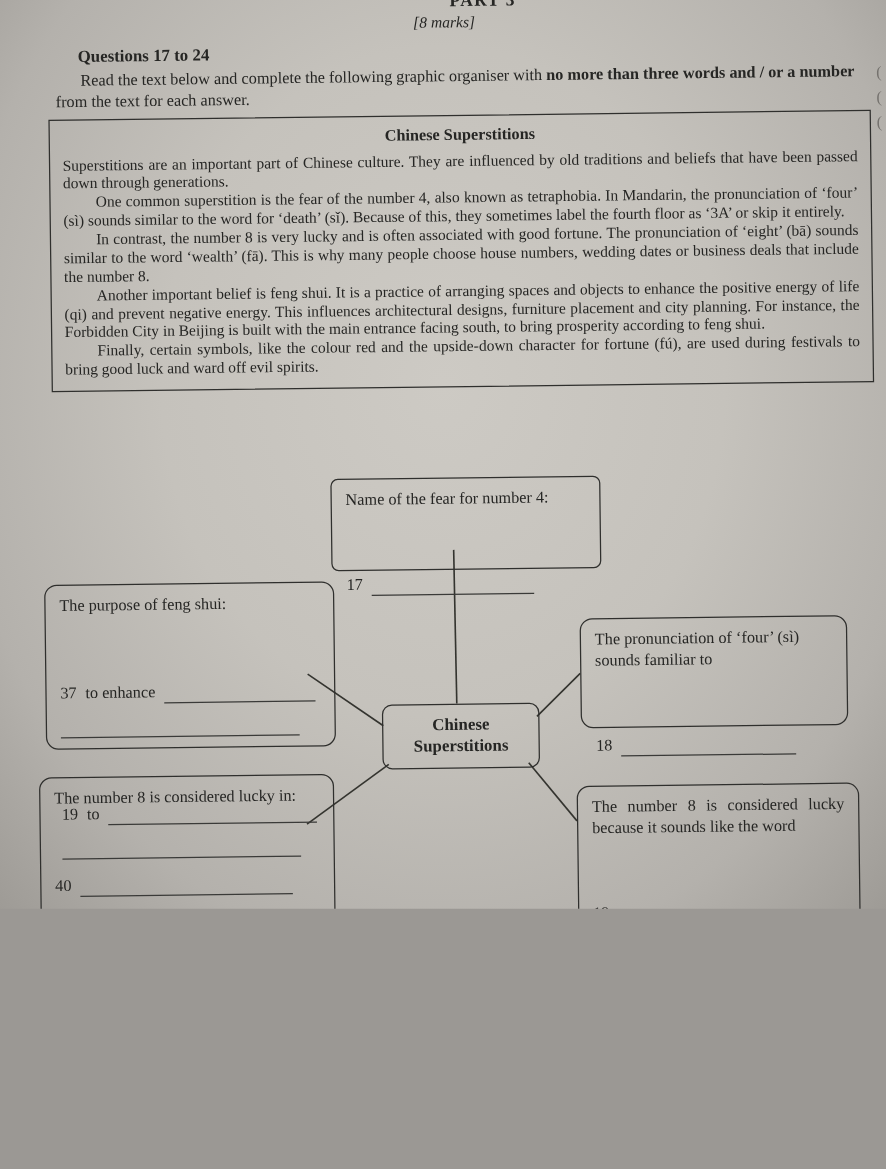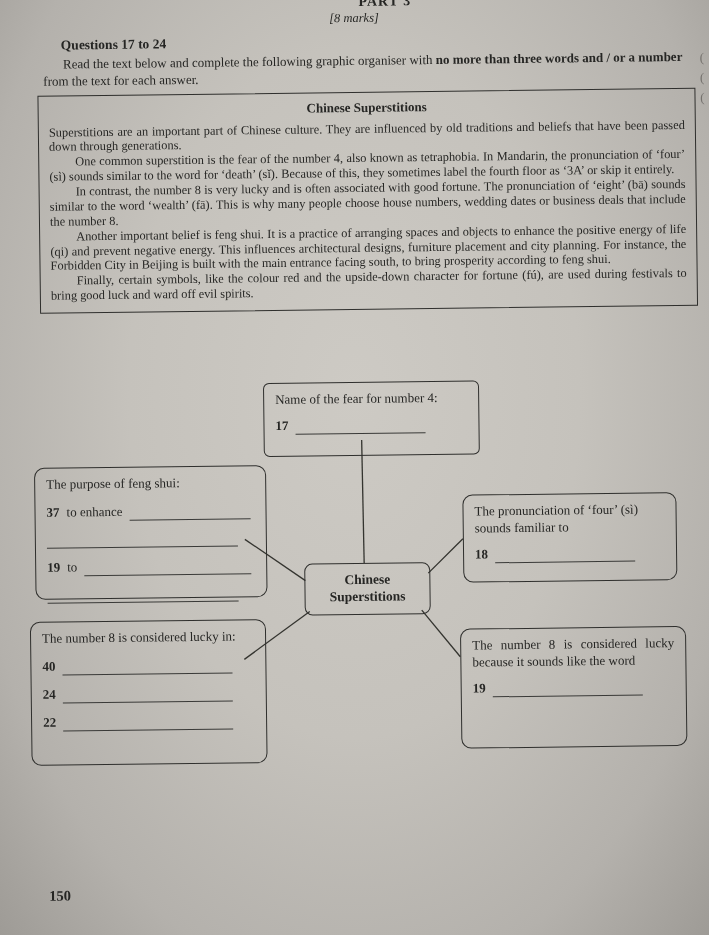--- a/index.html
+++ b/index.html
@@ -2,21 +2,21 @@
 <html><head>
 <meta charset="utf-8">
 <style>
   html,body{margin:0;padding:0;}
   body{
     width:709px;height:935px;overflow:hidden;
     font-family:"Liberation Serif","DejaVu Serif",serif;
     background:#9b9894;
   }
   .scan{
-    position:relative;width:709px;height:935px;overflow:hidden;
+    position:relative;width:709px;height:727px;overflow:hidden;
     background:radial-gradient(ellipse at 50% 42%, #cdcac4 0%, #c5c2bc 45%, #b4b1ac 78%, #9e9b96 100%);
   }
   .content{
     position:absolute;inset:0;
     transform:rotate(-0.7deg);
     transform-origin:50% 50%;
     color:#262624;
   }
   .part-header{position:absolute;top:-6px;left:0;right:0;text-align:center;}
   .part-title{font-weight:bold;font-size:14px;letter-spacing:1px;margin-left:72px;}
@@ -43,21 +43,21 @@
   }
   .center-node span{display:block;width:90px;}
   .top-box{left:264px;top:4px;width:192px;height:56px;border-radius:6px;}
   .purpose-box{left:34px;top:86px;width:208px;height:114px;}
   .pron-box{left:462px;top:118px;width:190px;height:70px;}
   .lucky-box{left:28px;top:240px;width:212px;height:126px;}
   .sounds-box{left:458px;top:252px;width:202px;height:102px;}
   .sounds-box .box-label{text-align:justify;}
   .answer-line{display:flex;align-items:flex-end;gap:7px;margin-top:11px;}
   .answer-line.tight{margin-top:9px;}
-  .qnum{font-weight:bold;}
+  .qnum{font-weight:normal;margin-top:42px;}
   .blank{display:inline-block;border-bottom:1.1px solid #3a3a38;height:13px;}
   .blank.grow{flex:1;margin-right:4px;}
   .w130{width:130px;} .w140{width:140px;} .w150{width:150px;} .w170{width:170px;}
   .cont{margin-top:13px;}
   .cont .blank{width:92%;}
   .page-number{position:absolute;left:44px;top:884px;font-weight:bold;font-size:14.5px;}
   .artifacts{position:absolute;right:0px;top:52px;color:#75726e;font-size:13px;line-height:1.55;white-space:pre;}
 </style>
 </head>
 <body>

